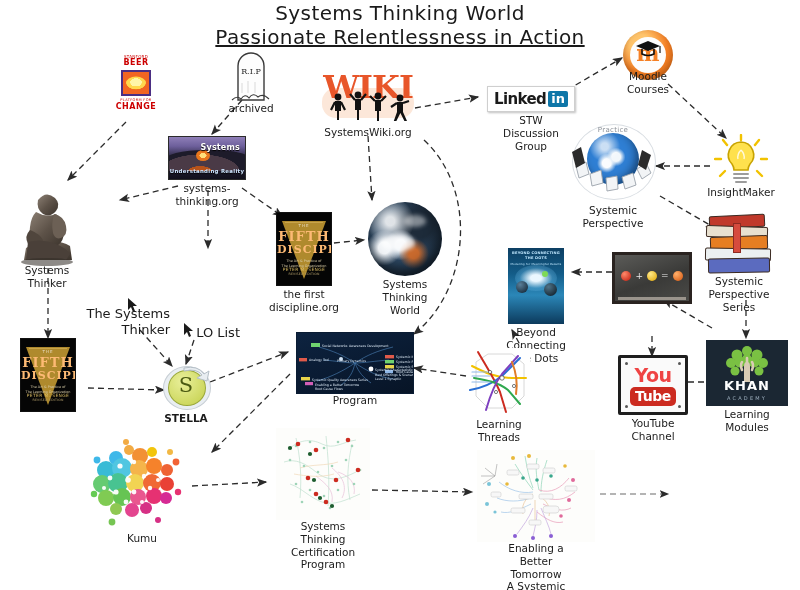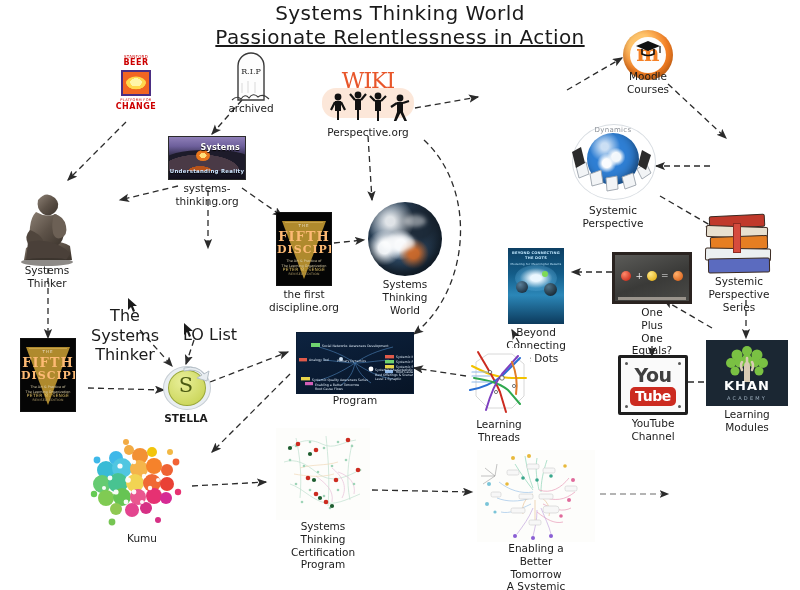--- a/index.html
+++ b/index.html
@@ -25,21 +25,21 @@
   
   .node{position:absolute;}
   .node .cap{
     position:absolute;left:50%;transform:translateX(-50%);
     white-space:nowrap;text-align:center;font-size:10.5px;line-height:1.22;
     color:#1b1b1b;
   }
 
   
   .freelabel{
-    position:absolute;text-align:center;font-size:16px;line-height:1.22;
+    position:absolute;text-align:right;font-size:13px;line-height:1.22;
     white-space:nowrap;color:#1b1b1b;
   }
 
   
 
   
   .beer{width:44px;height:60px;background:#fff;}
   .beer .bt{font-size:4px;color:#c00;text-align:center;letter-spacing:.3px;line-height:1.1;
      font-family:"DejaVu Sans",sans-serif;}
   .beer .bt b{font-size:8px;display:block;letter-spacing:.5px;}
@@ -82,21 +82,21 @@
   .fifth .w2{top:30px;font-size:11px;}
   .fifth .sub{position:absolute;left:0;right:0;top:46px;text-align:center;color:#d8cca8;font-size:3.4px;line-height:1.45;}
   .fifth .auth{position:absolute;left:0;right:0;bottom:9px;text-align:center;color:#d9bb63;font-size:4.4px;letter-spacing:.4px;}
   .fifth .auth small{display:block;color:#b9a46e;font-size:3.2px;letter-spacing:.2px;}
 
   
   .wiki{width:104px;height:58px;position:relative;}
   .wiki .bgpill{position:absolute;left:6px;top:18px;width:92px;height:30px;border-radius:14px;
      background:#fbe3d2;opacity:.85;}
   .wiki .word{position:absolute;left:0;top:-2px;width:104px;text-align:center;
-     font-family:"DejaVu Serif",serif;font-weight:normal;font-size:22px;color:#e8562a;letter-spacing:-1px;}
+     font-family:"DejaVu Serif",serif;font-weight:bold;font-size:32px;color:#e8562a;letter-spacing:-1px;}
 
   
   .li{width:88px;height:26px;background:#fff;border:1px solid #cfcfcf;box-sizing:border-box;
      display:flex;align-items:center;justify-content:center;gap:2px;
      box-shadow:1px 1px 2px rgba(0,0,0,.25);}
   .li .lw{font-weight:bold;font-size:15px;color:#1a1a1a;letter-spacing:-.6px;
      font-family:"DejaVu Sans",sans-serif;}
   .li .lb{background:#0e76a8;color:#fff;font-weight:bold;font-size:13px;
      padding:0 3px 1px;border-radius:2px;line-height:15px;}
 
@@ -172,21 +172,21 @@
   .chalk .sp{width:10px;height:10px;border-radius:50%;display:inline-block;}
   .chalk .sr{background:radial-gradient(circle at 34% 30%,#ff8a6b,#c0170a);}
   .chalk .sy{background:radial-gradient(circle at 34% 30%,#ffe98a,#e0a400);}
   .chalk .so{background:radial-gradient(circle at 34% 30%,#ffb06b,#d2530c);}
   .chalk .tray{position:absolute;left:3px;right:3px;bottom:1px;height:3px;background:#9a948c;}
 
   
   .yt{width:70px;height:60px;background:#fafafa;border:3px solid #1e1e1e;box-sizing:border-box;
      position:relative;border-radius:2px;}
   .yt .you{position:absolute;left:0;right:0;top:6px;text-align:center;font-weight:bold;
-     font-size:19px;color:#404040;font-family:"DejaVu Sans",sans-serif;letter-spacing:-.6px;}
+     font-size:19px;color:#ef4444;font-family:"DejaVu Sans",sans-serif;letter-spacing:-.6px;}
   .yt .tube{position:absolute;left:9px;right:9px;top:29px;height:19px;background:#cc2b20;
      border-radius:5px;color:#fff;font-weight:bold;font-size:14px;text-align:center;line-height:19px;
      font-family:"DejaVu Sans",sans-serif;letter-spacing:-.4px;}
   .yt s{position:absolute;width:3px;height:3px;border-radius:50%;background:#555;display:block;}
 
   
   .khan{width:82px;height:66px;background:#1b2733;position:relative;}
   .khan .kw{position:absolute;left:0;right:0;bottom:13px;text-align:center;color:#fff;
      font-weight:bold;font-size:13px;letter-spacing:1px;font-family:"DejaVu Sans",sans-serif;}
   .khan .ka{position:absolute;left:0;right:0;bottom:5px;text-align:center;color:#9fb0bf;
@@ -366,46 +366,73 @@
             <path d="M39,30 l-5,-6 M45,30 l5,-6" stroke="#111" stroke-width="2.2" fill="none"></path>
           <circle cx="62" cy="26" r="3.4"></circle>
             <path d="M59,30 h6 v11 h-2 v10 h-2 v-10 h-2z"></path>
             <path d="M59,31 l-5,-5 M65,31 l5,-5" stroke="#111" stroke-width="2.2" fill="none"></path>
           <circle cx="84" cy="28" r="3.4"></circle>
             <path d="M81,32 h6 v10 l4,9 h-2.6 l-4,-8 l-4,8 h-2.6 l3.2,-9z"></path>
             <path d="M81,33 l-6,4 M87,33 l6,-2" stroke="#111" stroke-width="2.2" fill="none"></path>
         </g>
       </svg>
     </div>
-    <div class="cap" style="top:56px;left:50%;">Perspective.org</div>
-  </div>
-
+    <div class="cap" style="top:56px;left:50%;">SystemsWiki.org</div>
+  </div>
+
+  <div class="node" style="left:487px;top:86px;">
+    <div class="li">
+      <span class="lw">Linked</span>
+      <span class="lb">in</span>
+    </div>
+    <div class="cap" style="top:28px;left:50%;">
+      <span style="white-space:pre-line">STW Discussion
+Group</span>
+    </div>
+  </div>
 
   <div class="node" style="left:623px;top:30px;">
     <div class="moodle">
       <div class="inner"></div>
       <div class="m">m</div>
       <svg width="50" height="50" style="position:absolute;left:0;top:0">
         <path d="M13,16 L25,11 L37,16 L25,21 Z" fill="#111"></path>
         <path d="M19,19 L19,24 q6,3 12,0 L31,19" fill="none" stroke="#111" stroke-width="1.6"></path>
         <path d="M37,16 L37,23" stroke="#111" stroke-width="1.2"></path>
       </svg>
     </div>
     <div class="cap" style="top:40px;left:50%;">
       <span style="white-space:pre-line">Moodle
 Courses</span>
     </div>
   </div>
 
+  <div class="node" style="left:714px;top:134px;">
+    <svg class="bulb" viewBox="0 0 54 56">
+      <g stroke="#f2c200" stroke-width="2.4" stroke-linecap="round">
+        <path d="M27,6 L27,1"></path>
+          <path d="M13,11 L9,6"></path>
+          <path d="M41,11 L45,6"></path>
+        <path d="M7,25 L1,25"></path>
+          <path d="M47,25 L53,25"></path>
+        <path d="M11,37 L6,42"></path>
+          <path d="M43,37 L48,42"></path>
+      </g>
+      <path d="M27,8 a13,13 0 0 1 9,22 q-2,3 -2,6 h-14 q0,-3 -2,-6 a13,13 0 0 1 9,-22z" fill="#ffe14d" stroke="#c8a300" stroke-width="1.6"></path>
+      <path d="M20,40 h14 M20,44 h14 M22,48 h10" stroke="#9c9c9c" stroke-width="2" stroke-linecap="round"></path>
+      <path d="M27,16 q-4,4 -3,9 M27,16 q4,4 3,9" fill="none" stroke="#fff" stroke-width="1.4" opacity=".8"></path>
+    </svg>
+    <div class="cap" style="top:52px;left:50%;">InsightMaker</div>
+  </div>
 
   <div class="node" style="left:570px;top:122px;">
     <div class="webg">
       <div class="ring"></div>
       <div class="ball"></div>
-      <div class="wtext">Dynamics</div>
+      <div class="wtext">Practice</div>
       <svg width="86" height="80" style="position:absolute;left:0;top:0">
         <g fill="#f2f4f6" stroke="#9aa2aa" stroke-width=".9">
           <path d="M6,44 l10,-4 l3,12 l-10,4z"></path>
             <path d="M20,52 l11,-4 l2,13 l-11,3z"></path>
           <path d="M36,56 l11,-2 l1,13 l-11,2z"></path>
             <path d="M52,55 l11,-4 l3,12 l-11,4z"></path>
           <path d="M67,47 l9,-6 l5,10 l-9,6z"></path>
         </g>
         <g fill="#2b2b2b">
           <path d="M2,30 l9,-5 l4,16 l-9,5z"></path>
@@ -487,24 +514,20 @@
   <div class="node" style="left:612px;top:252px;">
     <div class="chalk">
       <div class="row">
         <span class="sp sr"></span>
         <span>+</span>
         <span class="sp sy"></span>
         <span>=</span>
         <span class="sp so"></span>
       </div>
       <div class="tray"></div>
-    </div>
-    <div class="cap" style="top:54px;left:50%;">
-      <span style="white-space:pre-line">One Plus One
-Equals?</span>
     </div>
   </div>
 
   <div class="node" style="left:706px;top:340px;">
     <div class="khan">
       <svg width="82" height="48" style="position:absolute;left:0;top:2px">
         <g fill="#7ac143">
           <circle cx="41" cy="9" r="5"></circle>
             <circle cx="31" cy="13" r="5.5"></circle>
             <circle cx="51" cy="13" r="5.5"></circle>

